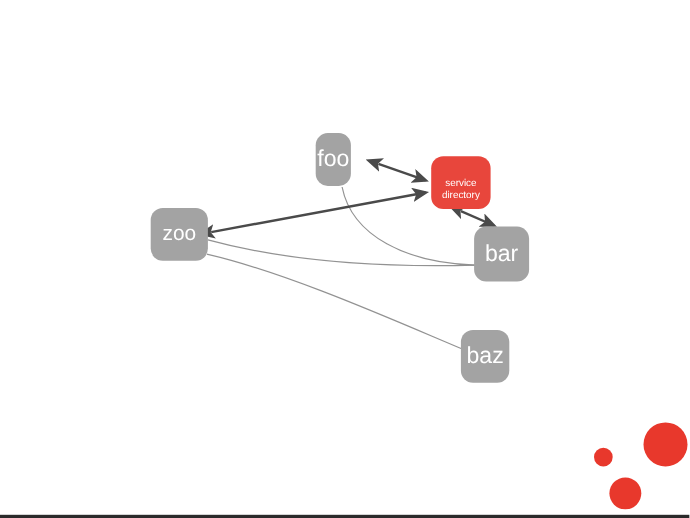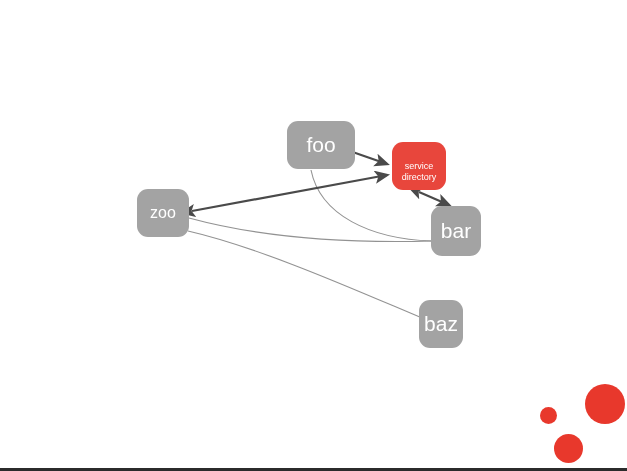--- a/index.html
+++ b/index.html
@@ -45,26 +45,26 @@
   .node-label {
     display: block;
     width: 100%;
   }
   .node-label-small {
     font-size: 9px;
     line-height: 1.25;
     margin-top: 12px;
   }
   #node-foo {
-    left: 287px; top: 121px; width: 68px; height: 48px;
+    left: 287px; top: 121px; width: 32px; height: 48px;
     font-size: 21px;
   }
   #node-zoo {
     left: 137px; top: 189px; width: 52px; height: 48px;
-    font-size: 16px;
+    font-size: 19px;
   }
   #node-bar {
     left: 431px; top: 206px; width: 50px; height: 50px;
     font-size: 21px;
   }
   #node-baz {
     left: 419px; top: 300px; width: 44px; height: 48px;
     font-size: 21px;
   }
   #node-service-directory {

